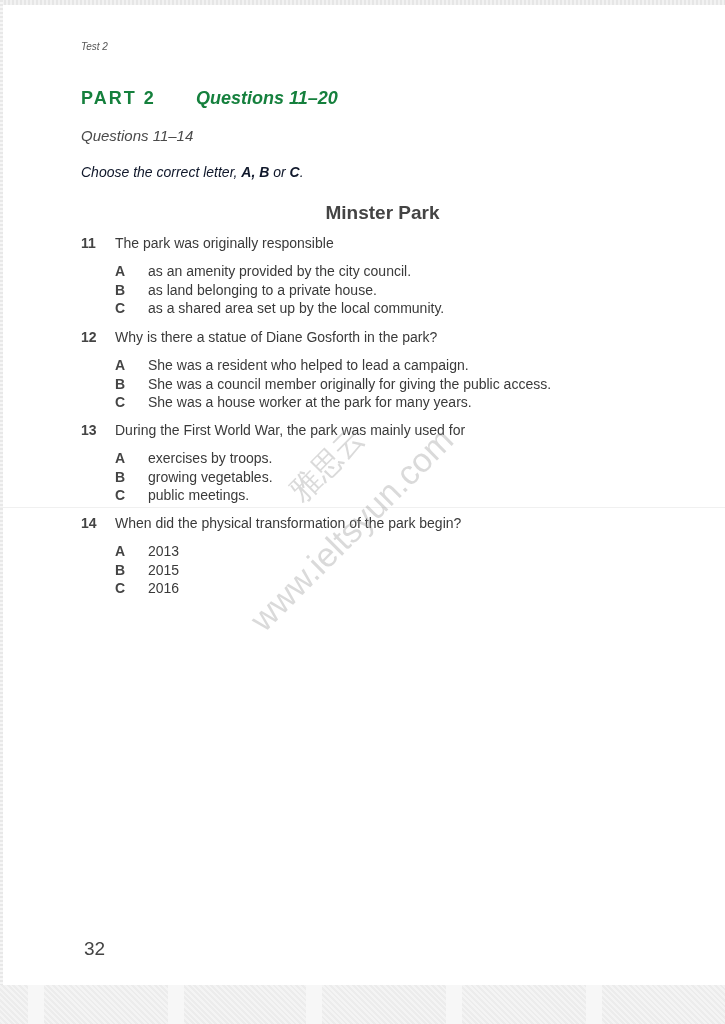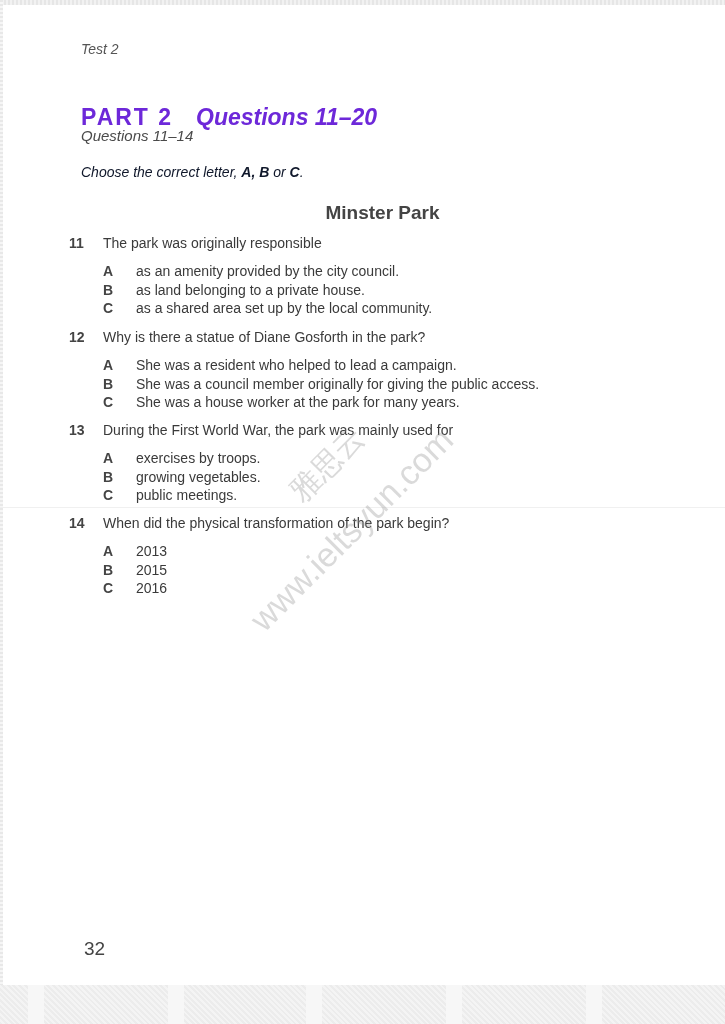--- a/index.html
+++ b/index.html
@@ -19,34 +19,34 @@
   }
   .bottom-strip {
     position: absolute; left: 0; top: 985px; width: 725px; height: 39px;
     background: repeating-linear-gradient(45deg, #ececec 0 2px, #f4f4f4 2px 4px);
   }
   .bottom-strip .gap { position: absolute; top: 0; height: 39px; background: #f7f7f7; }
   .faint-line {
     position: absolute; left: 0; top: 507px; width: 725px; height: 1px; background: #f0f0f0;
   }
 
-  .test-label { position: absolute; left: 81px; top: 41px; font-size: 14px; font-style: italic; color: #555; }
-  .part-line { position: absolute; left: 81px; top: 104px; font-size: 23px; font-weight: bold; color: #6d28d9; }
+  .test-label { position: absolute; left: 81px; top: 41px; font-size: 10px; font-style: italic; color: #555; }
+  .part-line { position: absolute; left: 81px; top: 88px; font-size: 18px; font-weight: bold; color: #15803d; }
   .part-label { letter-spacing: 2px; }
   .part-questions { position: absolute; left: 115px; top: 0; white-space: nowrap; font-style: italic; }
   .sub-questions { position: absolute; left: 81px; top: 127px; font-size: 15px; font-style: italic; color: #4a4a4a; }
   .instruction { position: absolute; left: 81px; top: 164px; font-size: 14px; font-style: italic; color: #0f172a; }
   .instruction b { font-style: italic; }
 
   .section-title {
     position: absolute; left: 0; width: 765px; top: 202px; text-align: center;
     font-size: 19px; font-weight: bold; color: #444;
   }
 
-  .question { position: absolute; left: 69px; width: 600px; }
+  .question { position: absolute; left: 81px; width: 600px; }
   .q-row { position: relative; height: 20px; font-size: 14px; }
   .q-num { position: absolute; left: 0; top: 0; font-weight: bold; color: #444; }
   .q-text { position: absolute; left: 34px; top: 0; white-space: nowrap; }
   .options { position: relative; margin-top: 8px; }
   .opt { position: relative; height: 18.5px; font-size: 14px; }
   .opt-letter { position: absolute; left: 34px; top: 0; font-weight: bold; color: #444; }
   .opt-text { position: absolute; left: 67px; top: 0; white-space: nowrap; }
 
   .page-number { position: absolute; left: 84px; top: 938px; font-size: 19px; color: #444; }
 

